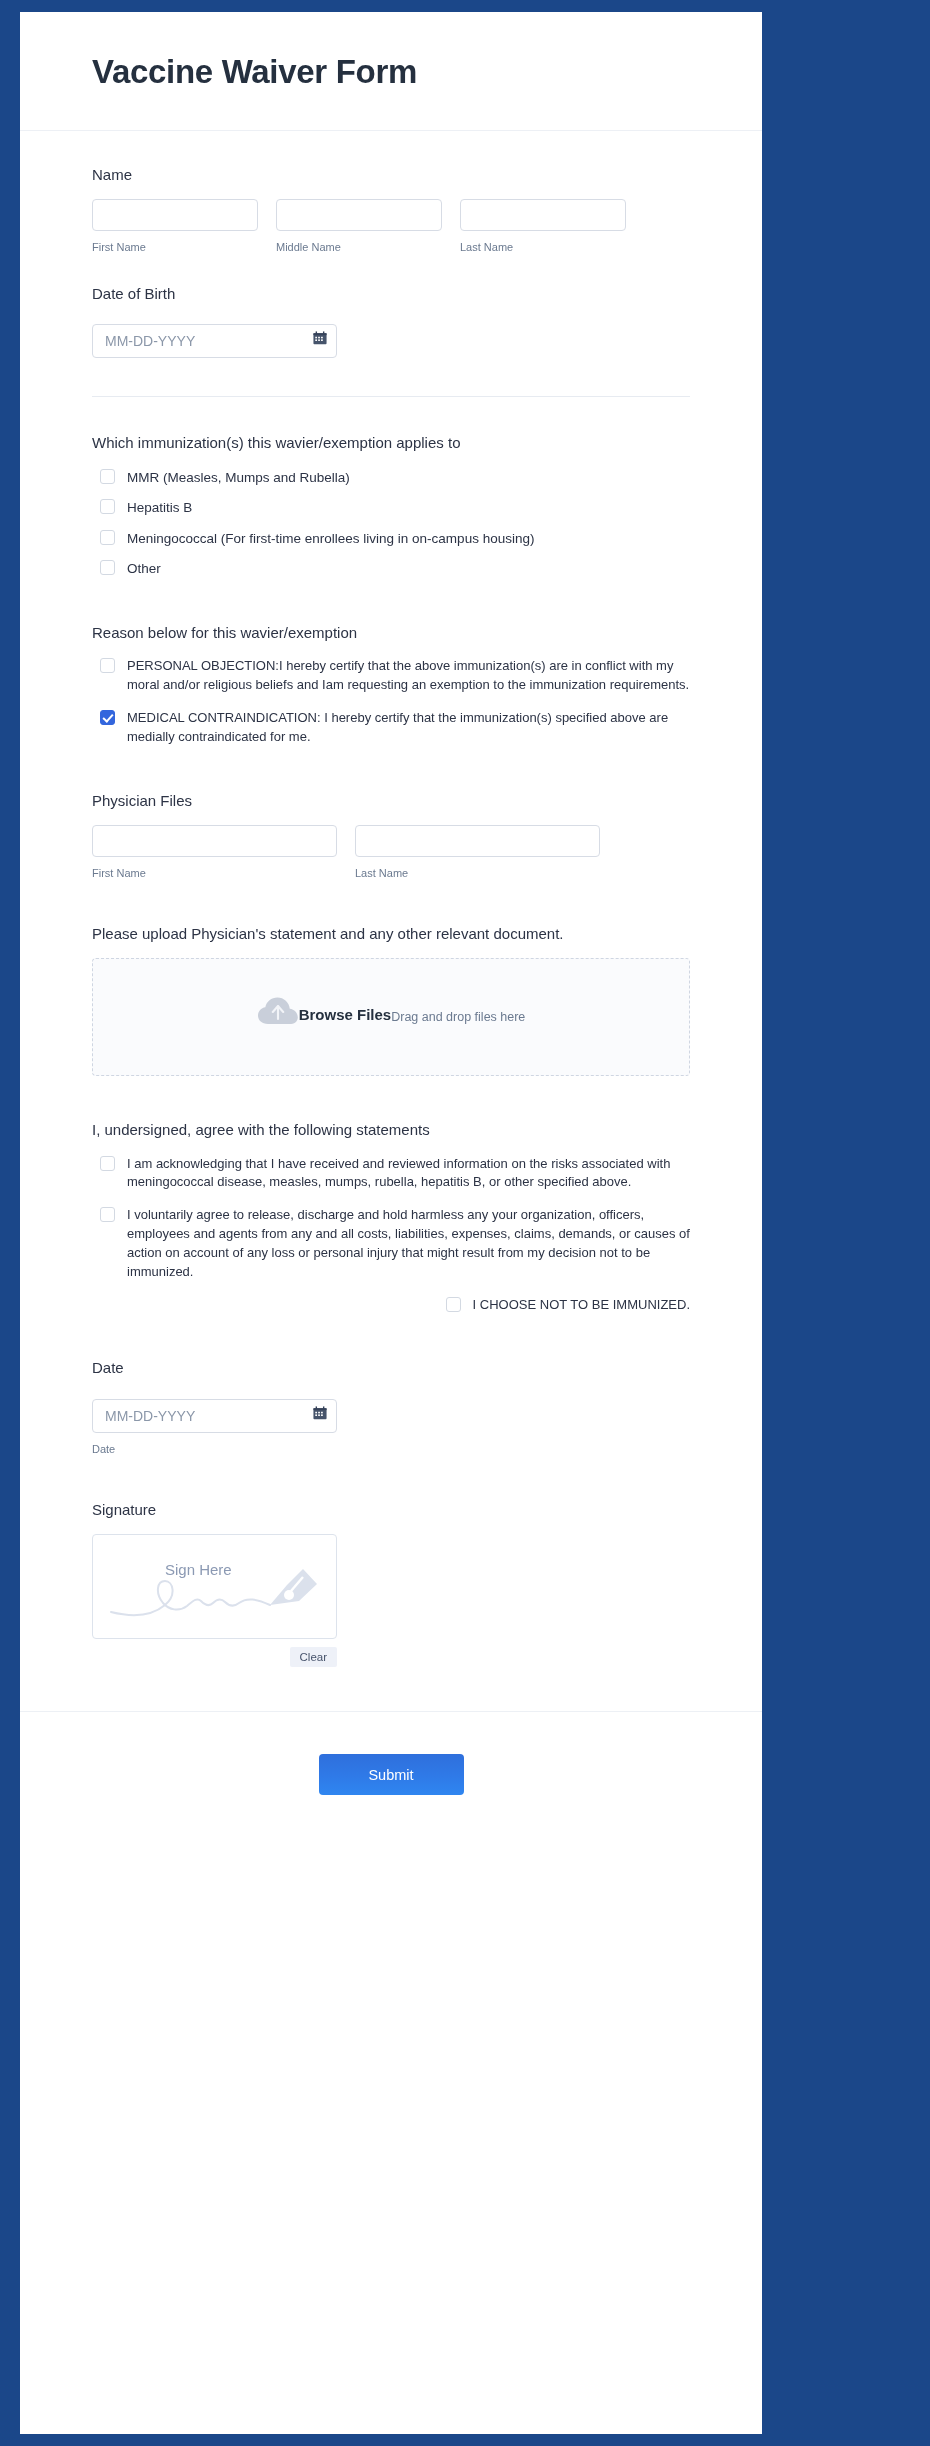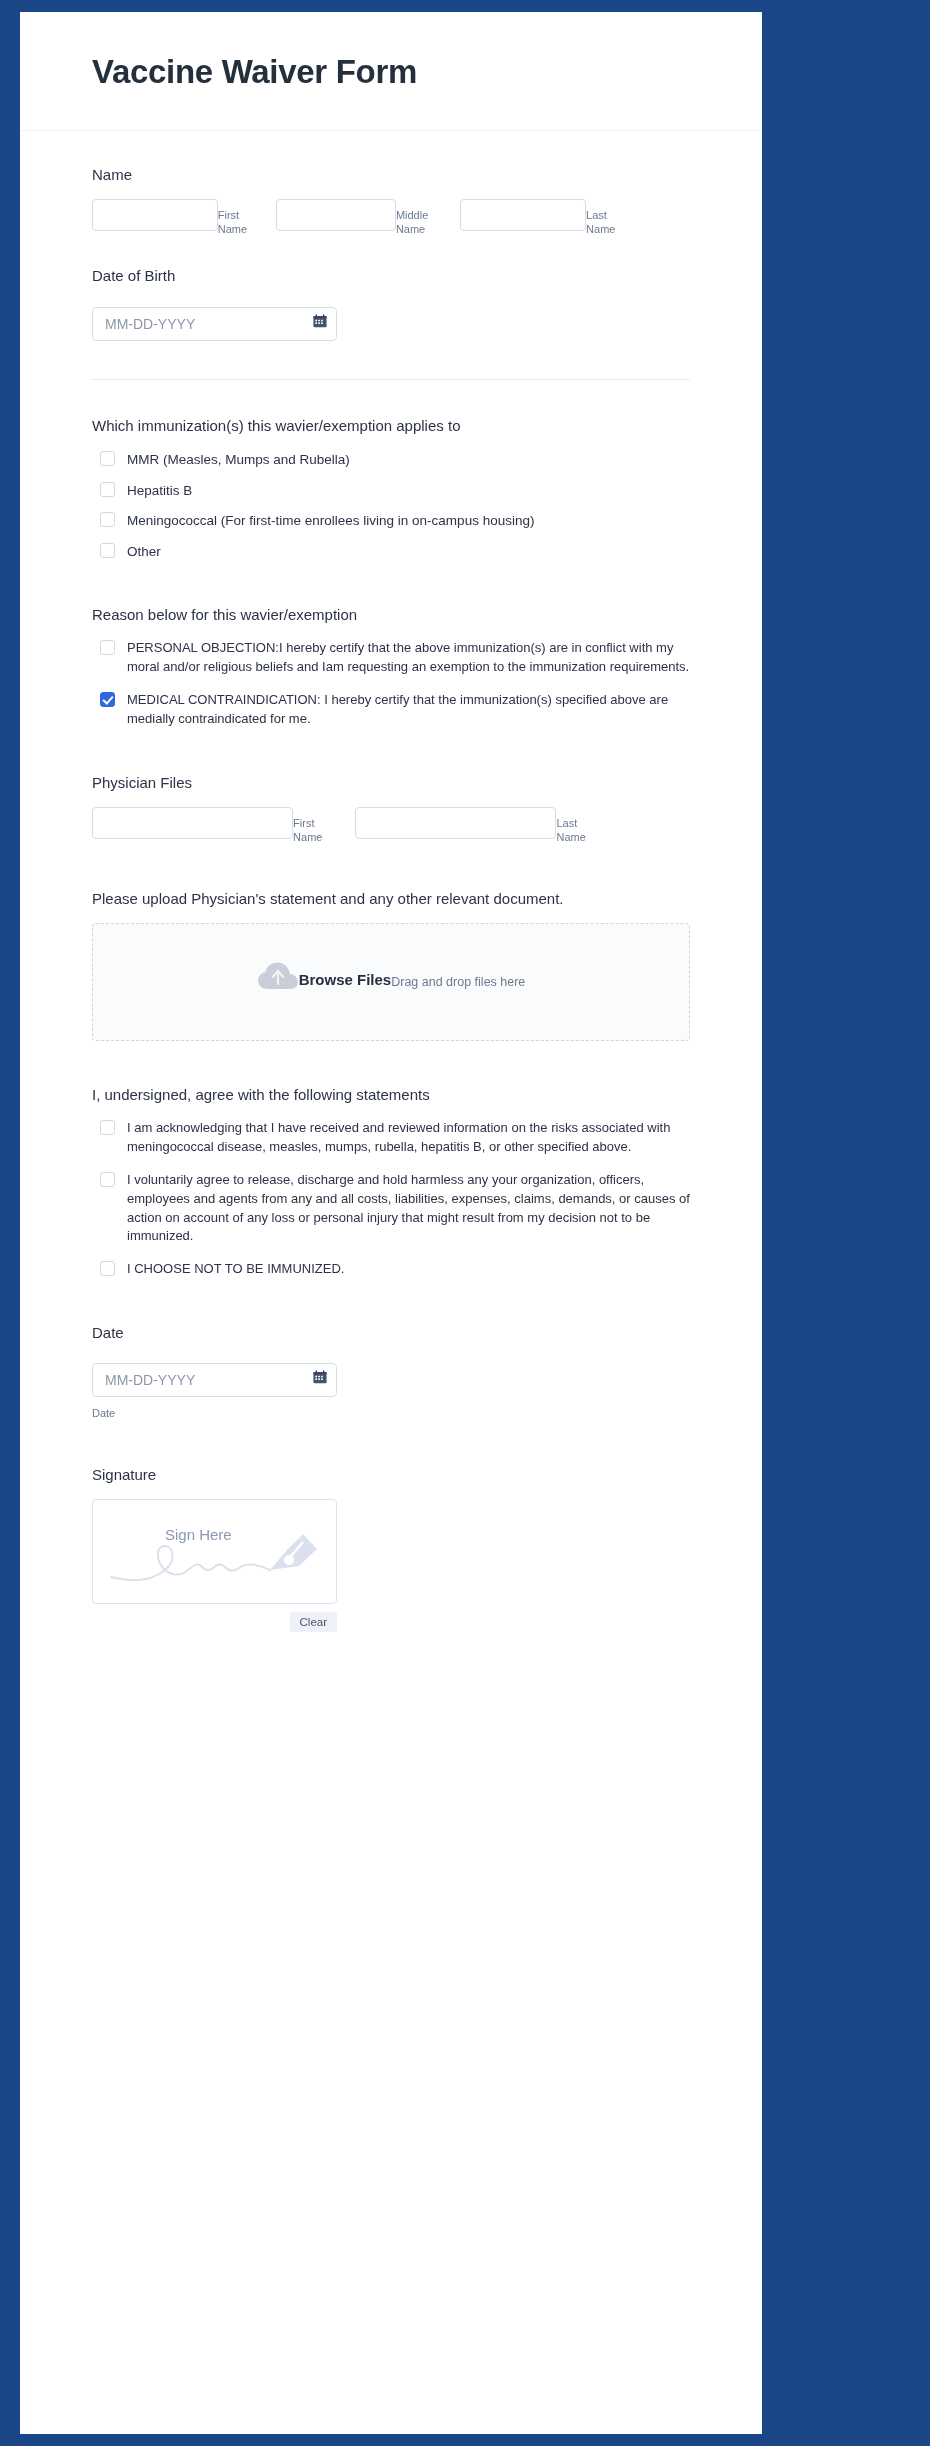--- a/index.html
+++ b/index.html
@@ -44,21 +44,21 @@
 
   .field-label {
     font-size: 15px;
     color: #2c3345;
     margin-bottom: 14px;
     line-height: 1.35;
   }
 
   .input-row { display: flex; gap: 18px; }
 
-  .input-cell { display: flex; flex-direction: row; }
+  .input-cell { display: flex; flex-direction: column; }
   .input-cell.third { width: 166px; }
   .input-cell.half  { width: 245px; }
 
   .text-input {
     height: 32px;
     border: 1px solid #d7dce5;
     border-radius: 4px;
     background: #ffffff;
     width: 100%;
   }
@@ -106,21 +106,21 @@
     color: #2c3345;
     margin-bottom: 14px;
     line-height: 1.35;
   }
 
   .check-item {
     display: flex;
     align-items: flex-start;
     margin-bottom: 11px;
   }
-  .check-item.dense { margin-bottom: 14px; }
+  .check-item.dense { margin-bottom: 14px; justify-content: flex-end; }
 
   .cbox {
     width: 15px; height: 15px;
     min-width: 15px;
     border: 1px solid #d3d9e2;
     border-radius: 3px;
     background: #fff;
     margin-right: 12px;
     margin-top: 1px;
     position: relative;
@@ -416,14 +416,17 @@
           </svg>
         </span>
       </div>
       <div class="clear-row">
         <button class="clear-btn">Clear</button>
       </div>
     </div>
 
   </div>
 
+  <div class="form-footer">
+    <button class="submit-btn">Submit</button>
+  </div>
 
 </div>
 
 </body></html>

